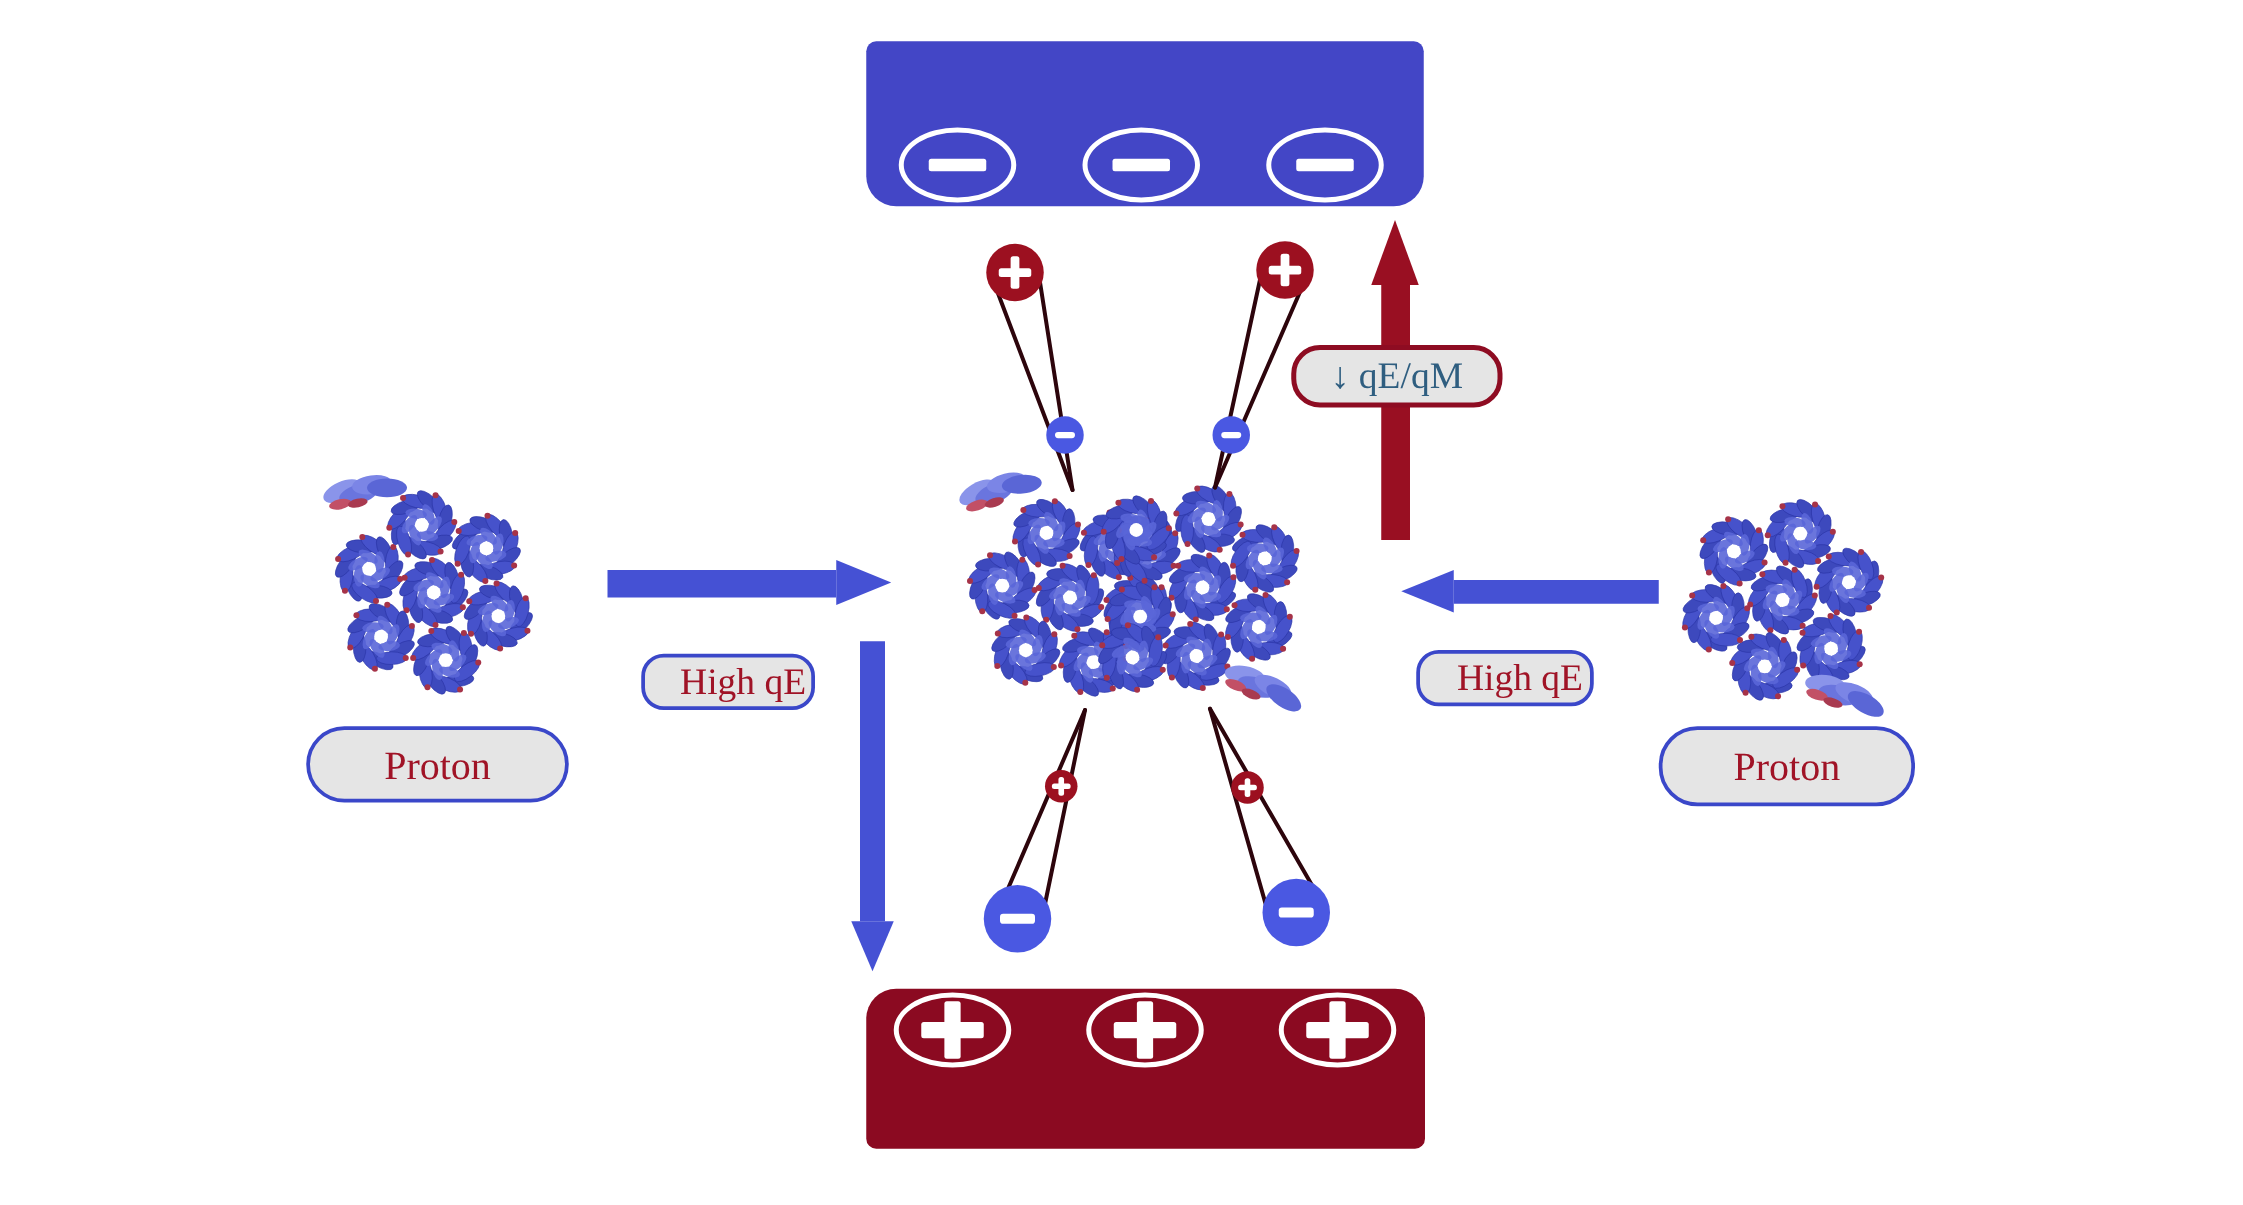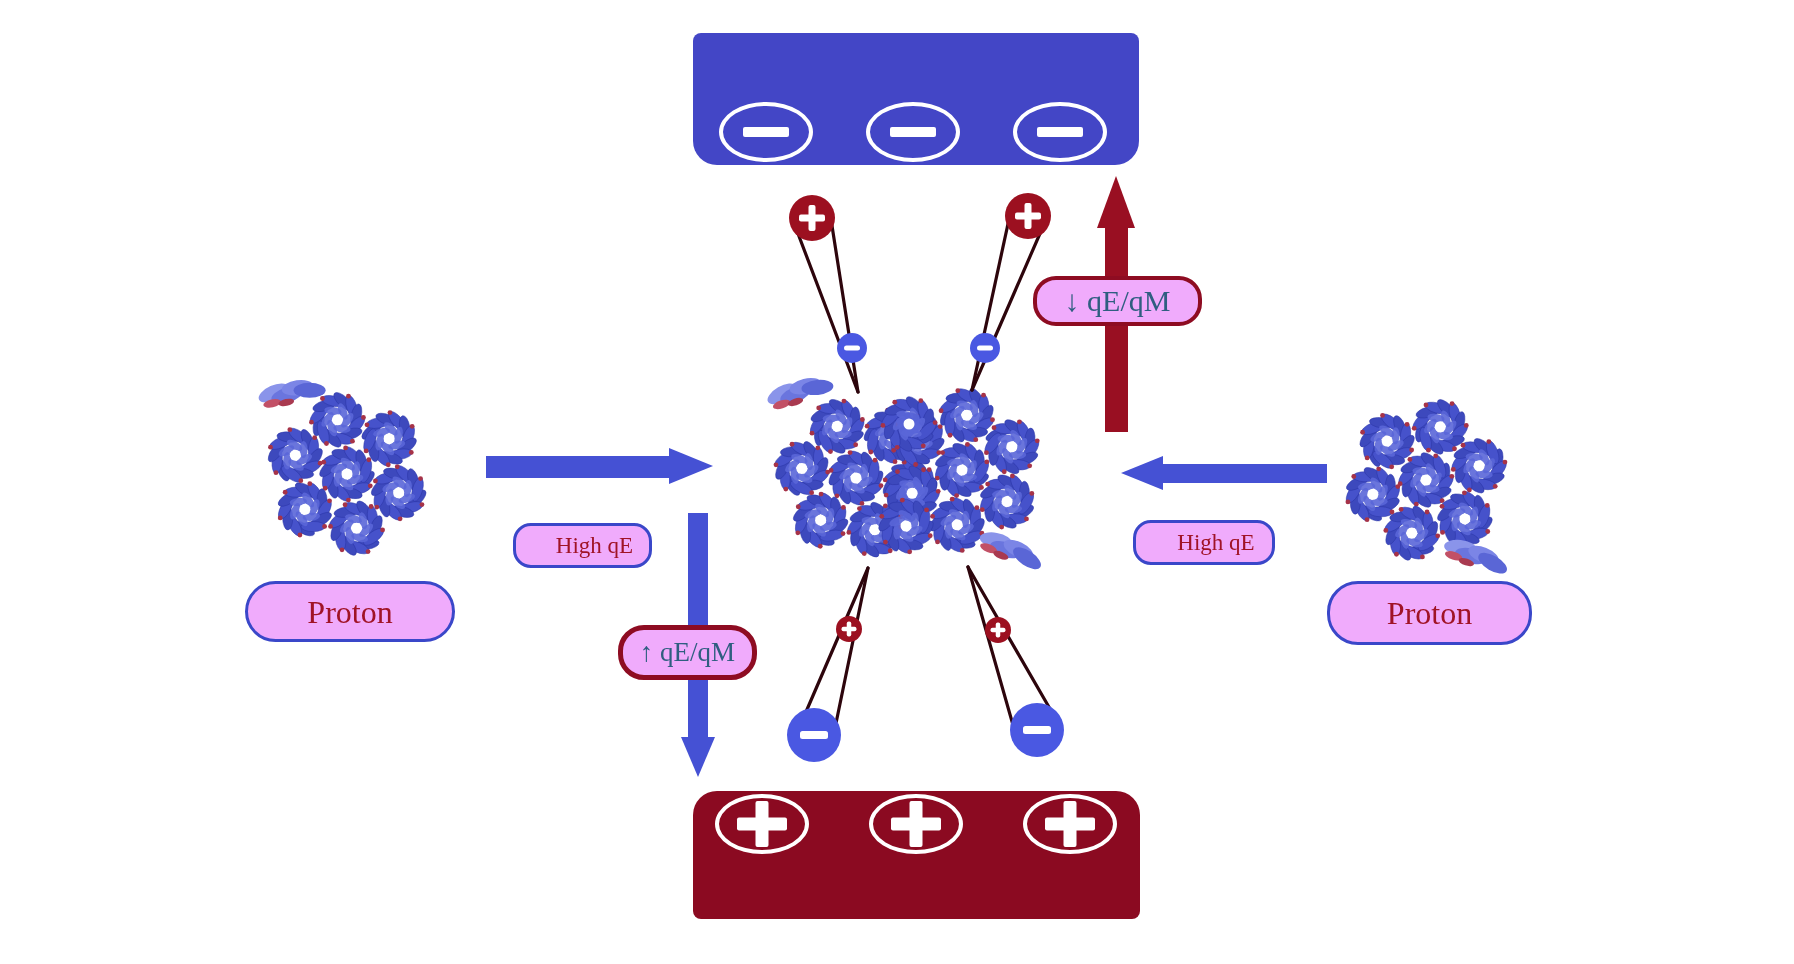--- a/index.html
+++ b/index.html
@@ -58,24 +58,24 @@
     border-top:40px solid var(--arrow-blue);}
   #arrow-up{left:1097px;top:176px;width:39px;height:258px;}
   #arrow-up .head{left:0;top:0;width:0;height:0;
     border-left:19.5px solid transparent;border-right:19.5px solid transparent;
     border-bottom:52px solid var(--arrow-maroon);}
   #arrow-up .shaft{left:8px;top:52px;width:23px;height:204px;background:var(--arrow-maroon);}
   
   #mol-layer{position:absolute;left:0;top:0;z-index:3;}
   
   .pill{position:absolute;z-index:4;display:flex;align-items:center;justify-content:center;
-    background:#f0abfc;box-sizing:border-box;white-space:nowrap;}
+    background:#e5e5e5;box-sizing:border-box;white-space:nowrap;}
   .pill span{display:block;line-height:1;}
   .high-qe{border:3px solid var(--label-border-blue);border-radius:18px;
-    color:var(--text-red);font-size:23px;padding-left:24px;}
+    color:var(--text-red);font-size:30px;padding-left:24px;}
   #flux-left{left:513px;top:523px;width:139px;height:45px;}
   #flux-right{left:1133px;top:520px;width:142px;height:45px;}
   .ratio{color:var(--text-steel);border-color:var(--label-border-maroon);}
   #ratio-down{left:618px;top:625px;width:139px;height:55px;border:5px solid var(--label-border-maroon);
     border-radius:26px;font-size:27px;}
   #ratio-up{left:1033px;top:276px;width:169px;height:50px;border:4px solid var(--label-border-maroon);
     border-radius:23px;font-size:30px;}
   .proton-badge{border:3px solid var(--label-border-blue);border-radius:31px;
     color:var(--text-red);font-size:32px;}
   #proton-left{left:245px;top:581px;width:210px;height:61px;}
@@ -972,23 +972,20 @@
         </g>
       </g>
     </svg>
 
   <div id="flux-left" class="pill high-qe">
     <span>High qE</span>
   </div>
   <div id="flux-right" class="pill high-qe">
     <span>High qE</span>
   </div>
-  <div id="ratio-down" class="pill ratio">
-    <span>↑ qE/qM</span>
-  </div>
   <div id="ratio-up" class="pill ratio">
     <span>↓ qE/qM</span>
   </div>
   <div id="proton-left" class="pill proton-badge">
     <span>Proton</span>
   </div>
   <div id="proton-right" class="pill proton-badge">
     <span>Proton</span>
   </div>
 

